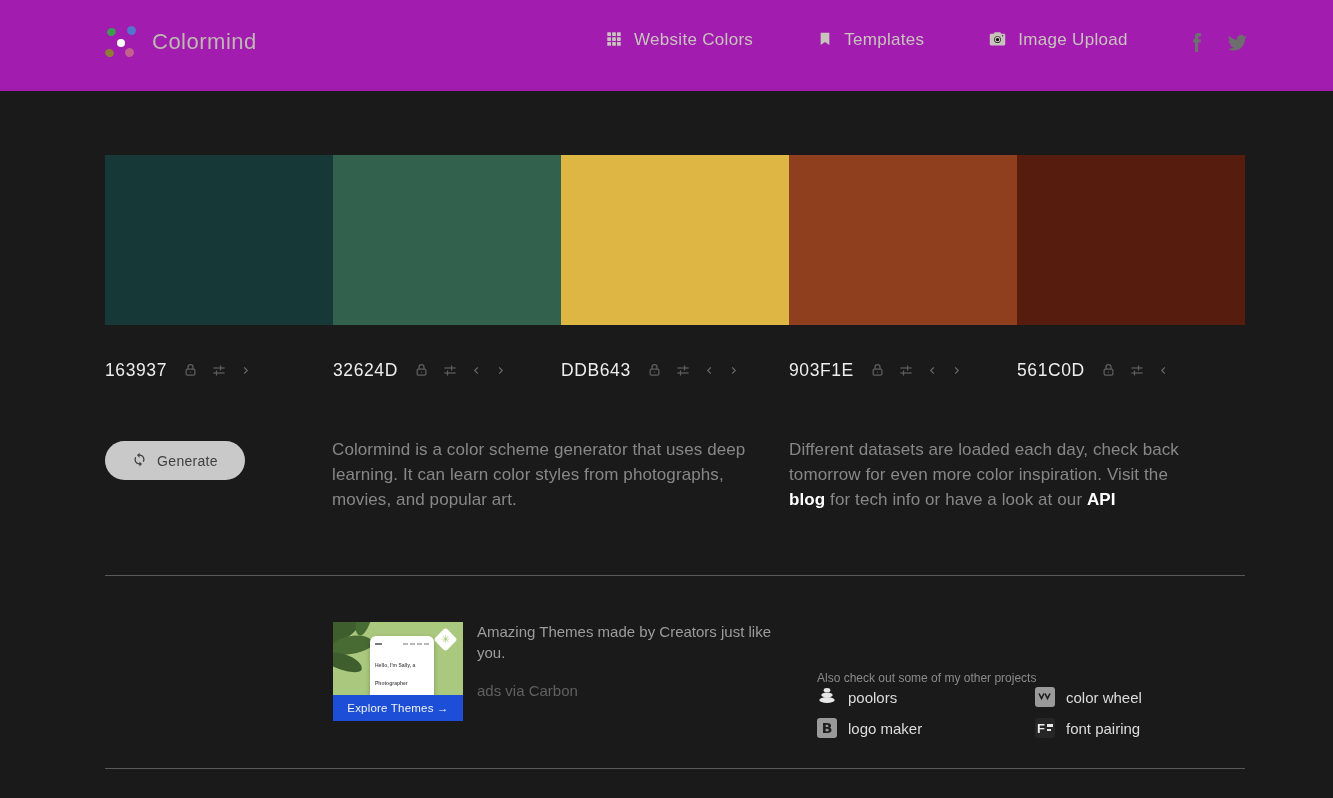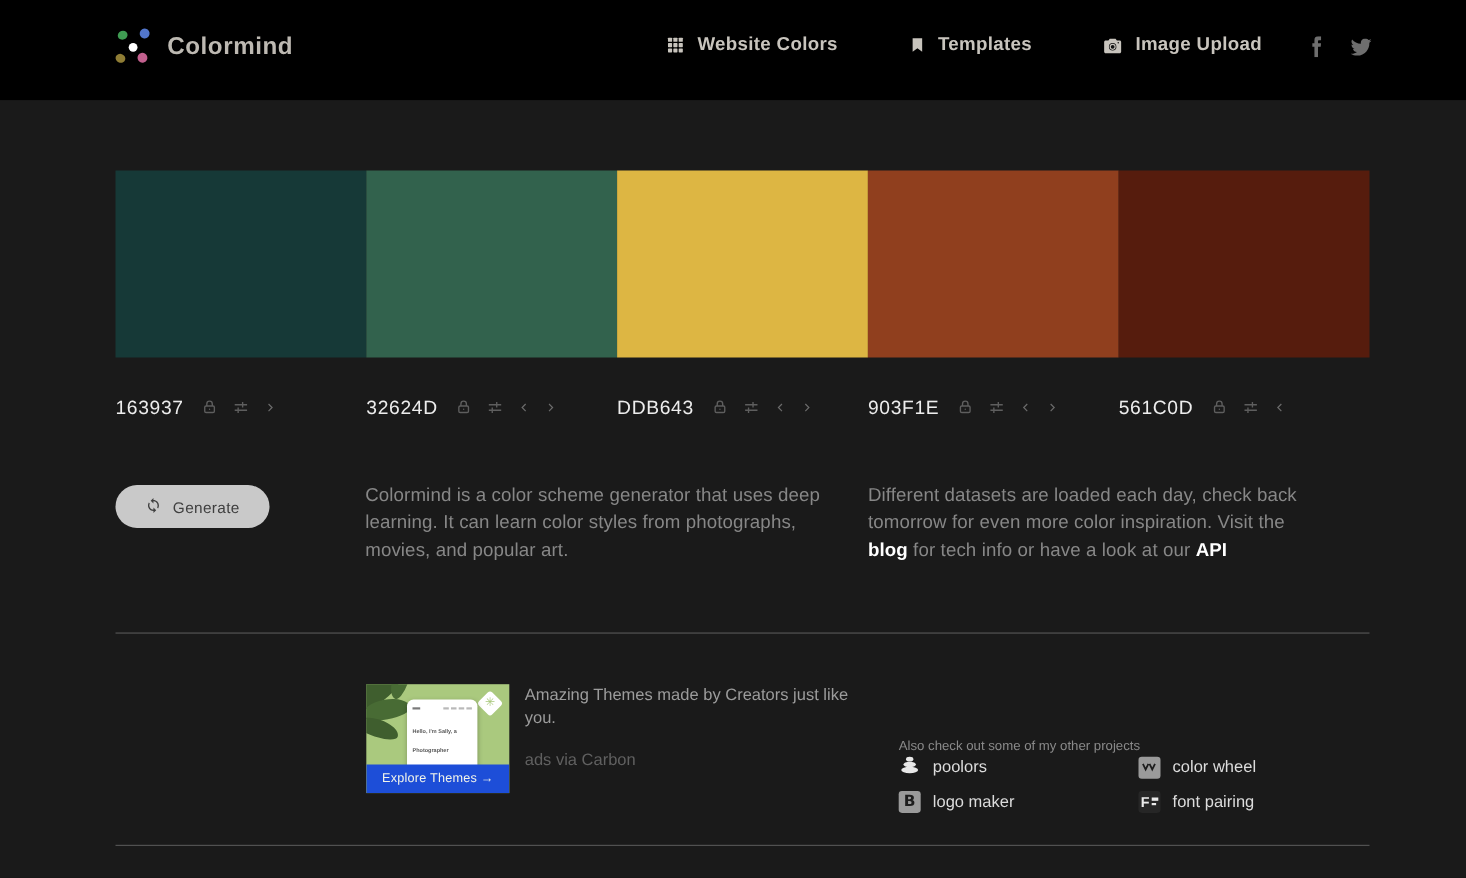--- a/index.html
+++ b/index.html
@@ -2,33 +2,33 @@
 <html><head>
 <meta charset="utf-8">
 <title>Colormind</title>
 <style>
   * { margin:0; padding:0; box-sizing:border-box; }
   html,body { background:#1a1a1a; }
   body { font-family:"Liberation Sans", sans-serif; }
   .page { position:relative; width:1333px; height:798px; background:#1a1a1a; overflow:hidden; }
 
   
-  .header { position:absolute; top:0; left:0; width:100%; height:91px; background:#000000;font-weight:bold; }
+  .header { position:absolute; top:0; left:0; width:100%; height:91px; background:#a21caf; }
   .brand { position:absolute; left:104px; top:24px; display:flex; align-items:center; gap:14px; cursor:pointer; }
   .logo { position:relative; width:34px; height:36px; }
   .logo .dot { position:absolute; border-radius:50%; }
   .logo .d-green  { left:3px;  top:4px;  width:9px; height:8px; background:#3f9b52; transform:rotate(-20deg); }
   .logo .d-blue   { left:23px; top:2px;  width:9px; height:9px; background:#5276cc; transform:rotate(15deg); }
   .logo .d-white  { left:13px; top:15px; width:8px; height:8px; background:#ffffff; }
   .logo .d-olive  { left:1px;  top:25px; width:9px; height:8px; background:#8f7d35; transform:rotate(20deg); }
   .logo .d-pink   { left:21px; top:24px; width:9px; height:9px; background:#c2608e; transform:rotate(-15deg); }
   .brand-text { font-size:22px; color:#bdb9b2; letter-spacing:0.5px; }
 
   .nav { position:absolute; left:605px; top:30px; display:flex; gap:64px; }
-  .nav-item { display:flex; align-items:flex-end; gap:11px; color:#c8c4bd; font-size:17px; cursor:pointer; text-decoration:none; letter-spacing:0.3px; }
+  .nav-item { display:flex; align-items:flex-start; gap:11px; color:#c8c4bd; font-size:17px; cursor:pointer; text-decoration:none; letter-spacing:0.3px; }
   .nav-item svg { display:block; }
 
   .social { position:absolute; right:86px; top:33px; display:flex; gap:26px; align-items:center; }
   .social a { display:block; cursor:pointer; }
 
   
   .palette { position:absolute; left:105px; top:155px; width:1140px; display:flex; }
   .swatch-col { flex:1 1 0; }
   .swatch { height:170px; width:100%; cursor:pointer; }
   .controls { display:flex; align-items:center; margin-top:34px; height:22px; }

